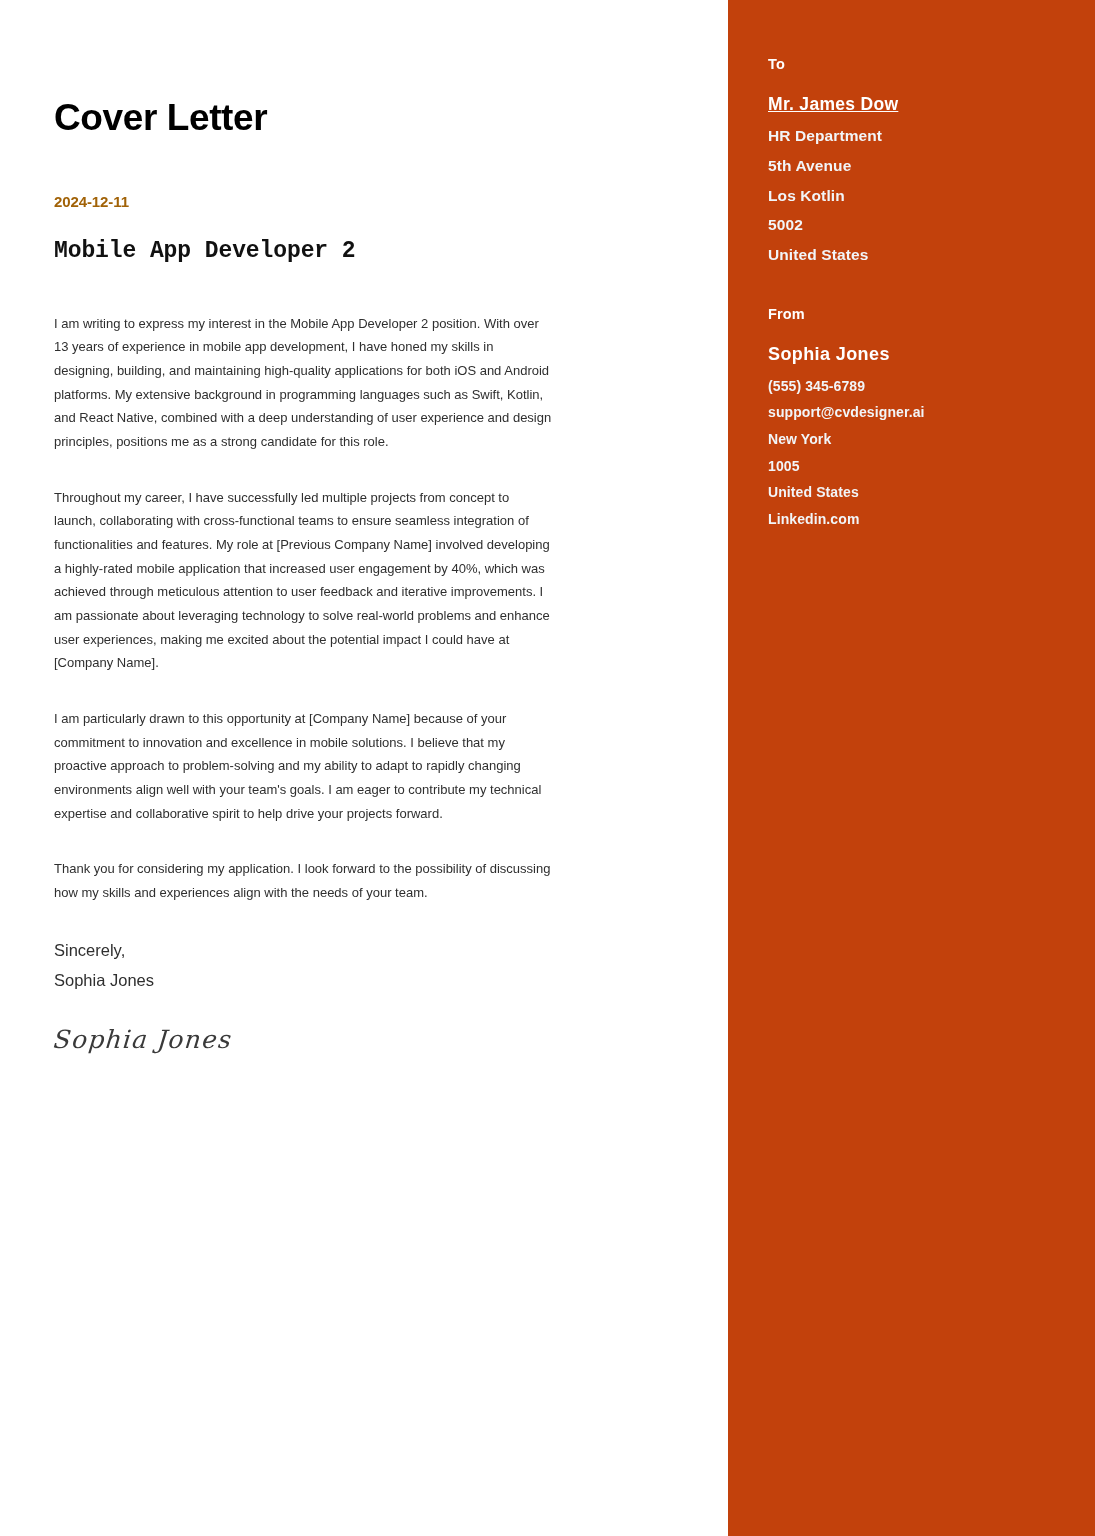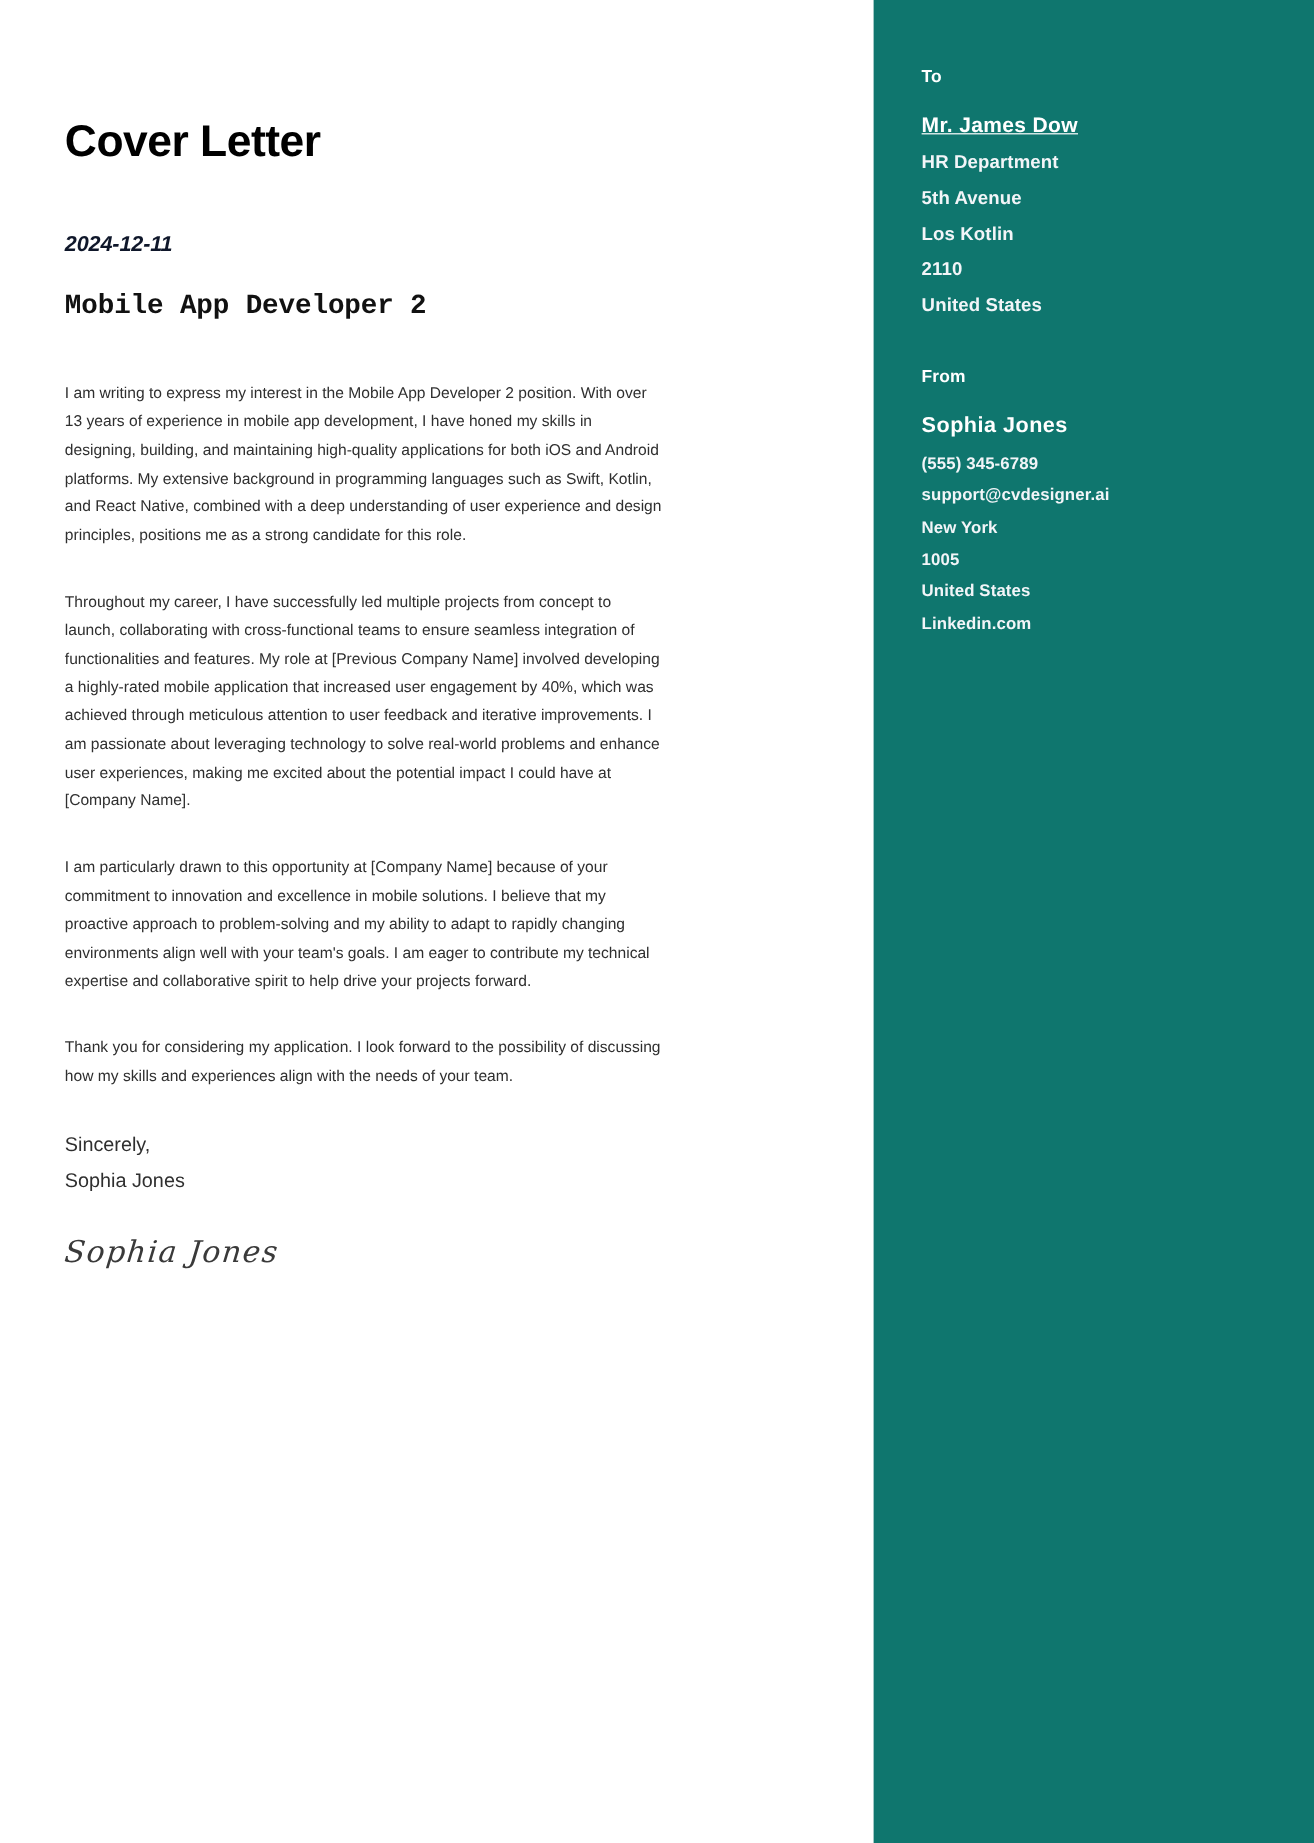--- a/index.html
+++ b/index.html
@@ -34,26 +34,25 @@
   }
   .letter-title {
     font-size: 37px;
     font-weight: bold;
     color: #000000;
     letter-spacing: -0.4px;
     margin: 0 0 54px 0;
     line-height: 1.1;
   }
   .meta-date {
-    font-size: 18px;
+    font-size: 15px;
     font-weight: bold;
-    color: #0f172a;
+    color: #a16207;
     margin: 0 0 28px 0;
     letter-spacing: -0.1px;
-    font-style: italic;
   }
   .meta-position {
     font-size: 23px;
     font-weight: bold;
     color: #111111;
     margin: 0 0 48px 0;
     letter-spacing: -0.1px;
     font-family: Liberation Mono, monospace;
   }
   .salutation {
@@ -89,21 +88,21 @@
     transform-origin: left center;
   }
 
   
   .sidebar {
     position: absolute;
     left: 728px;
     top: 0;
     width: 367px;
     height: 1536px;
-    background: #0f766e;
+    background: #c2410c;
     box-sizing: border-box;
     padding: 56px 30px 0 40px;
     color: #ffffff;
   }
   .sb-label {
     font-size: 14.5px;
     font-weight: bold;
     color: #ffffff;
     margin: 0 0 22px 0;
     letter-spacing: 0.1px;
@@ -170,21 +169,21 @@
   </div>
 
   <div class="sidebar">
 
     <div class="sb-group-to">
       <div class="sb-label">To</div>
       <div class="sb-name">Mr. James Dow</div>
       <div class="sb-line">HR Department</div>
       <div class="sb-line">5th Avenue</div>
       <div class="sb-line">Los Kotlin</div>
-      <div class="sb-line">2110</div>
+      <div class="sb-line">5002</div>
       <div class="sb-line">United States</div>
     </div>
 
     <div class="sb-group-from">
       <div class="sb-label">From</div>
       <div class="sb-from-name">Sophia Jones</div>
       <div class="sb-line-sm">(555) 345-6789</div>
       <div class="sb-line-sm">support@cvdesigner.ai</div>
       <div class="sb-line-sm">New York</div>
       <div class="sb-line-sm">1005</div>

